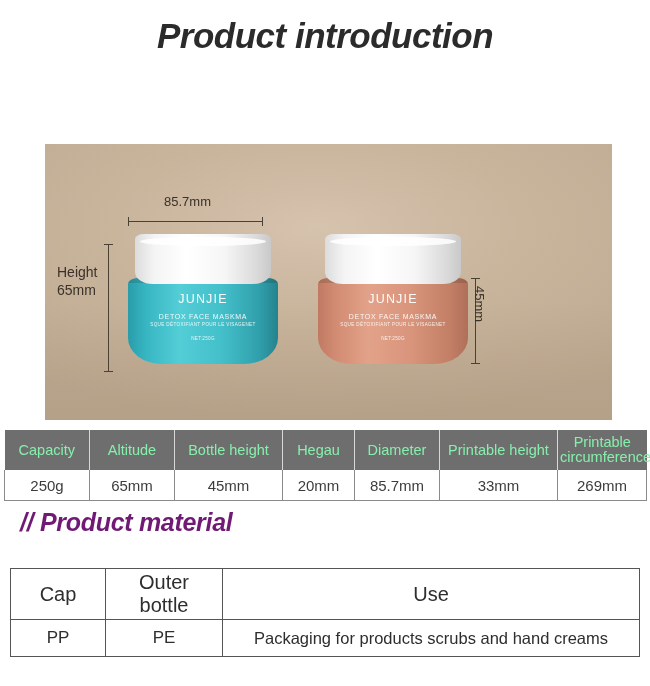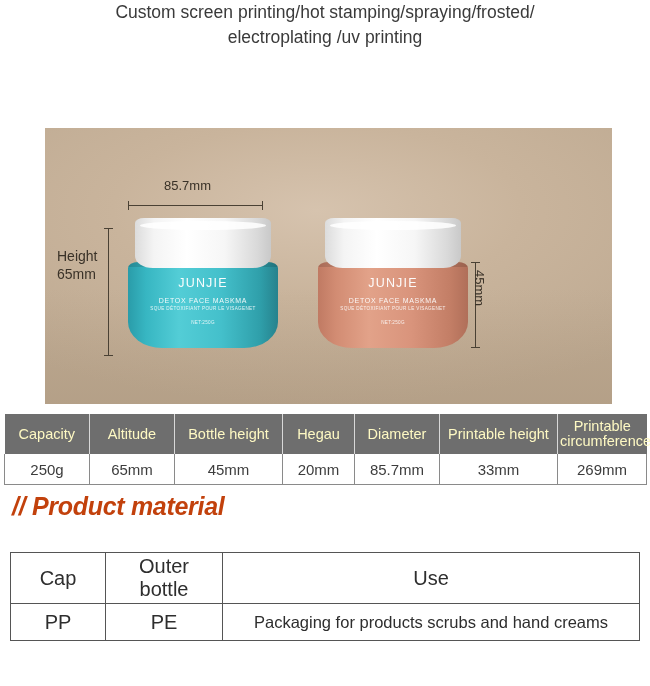--- a/index.html
+++ b/index.html
@@ -131,21 +131,21 @@
   
   .spec-table {
     position: absolute;
     left: 4px; top: 414px;
     width: 642px;
     border-collapse: collapse;
     table-layout: fixed;
   }
   .spec-table th {
     background: #6e6e6e;
-    color: #fef9c3;
+    color: #86efac;
     font-weight: 400;
     font-size: 14.5px;
     padding: 5px 2px;
     border-right: 1px solid #d8d8d8;
     line-height: 1.05;
     vertical-align: middle;
     height: 34px;
   }
   .spec-table th:last-child { border-right: none; }
   .spec-table td {
@@ -155,25 +155,25 @@
     padding: 0 2px;
     border: 1px solid #8a8a8a;
     border-top: none;
     height: 30px;
   }
   .spec-table td:first-child { border-left: 1px solid #8a8a8a; }
 
   
   .section-head {
     position: absolute;
-    left: 12px; top: 492px;
+    left: 20px; top: 492px;
     font-size: 25px;
     font-weight: bold;
     font-style: italic;
-    color: #c2410c;
+    color: #701a75;
     letter-spacing: -0.3px;
   }
 
   .mat-table {
     position: absolute;
     left: 10px; top: 552px;
     width: 630px;
     border-collapse: collapse;
     table-layout: fixed;
   }
@@ -182,40 +182,40 @@
     text-align: center;
     color: #2e2e2e;
   }
   .mat-table th {
     font-size: 20px;
     font-weight: 400;
     height: 47px;
     padding: 2px 12px;
   }
   .mat-table td {
-    font-size: 20px;
+    font-size: 17px;
     height: 37px;
     padding: 2px 4px;
   }
   .mat-table td.use-cell { font-size: 16.5px; }
 
   .warm-tip {
     position: absolute;
     left: 14px; top: 652px;
     font-size: 14.5px;
     color: #2e2e2e;
     white-space: nowrap;
   }
 </style>
 </head>
 <body>
 
 <div class="page">
 
-  <div class="subtitle">Custom screen printing/hot stamping/spraying/frosted/ electroplating /uv printing</div>
+  <div class="title">Product introduction</div>
 
   <div class="photo-wrap">
     <div class="photo"></div>
 
     <div class="dim-text" style="left:119px; top:50px;">85.7mm</div>
     <div class="dim-line-h" style="left:83px; top:77px; width:135px;"></div>
 
     <div class="dim-text dim-text-left" style="left:12px; top:120px;">
       <div>Height</div>
       <div>65mm</div>

